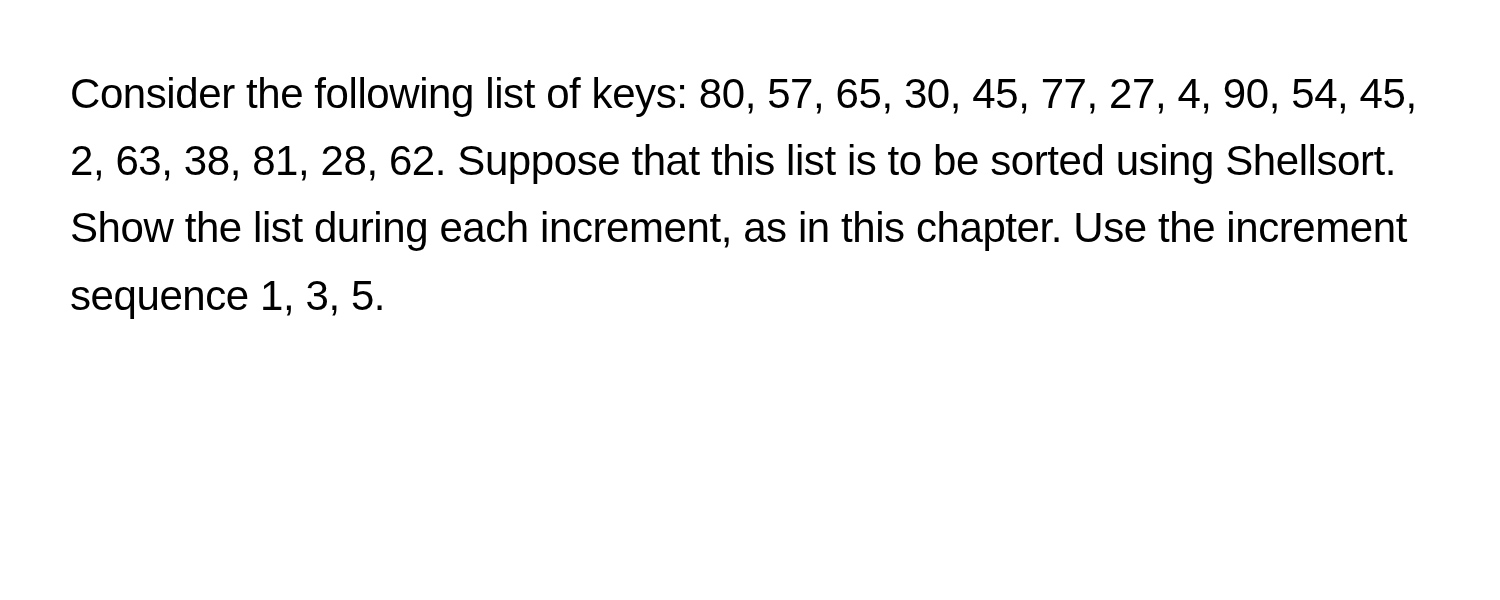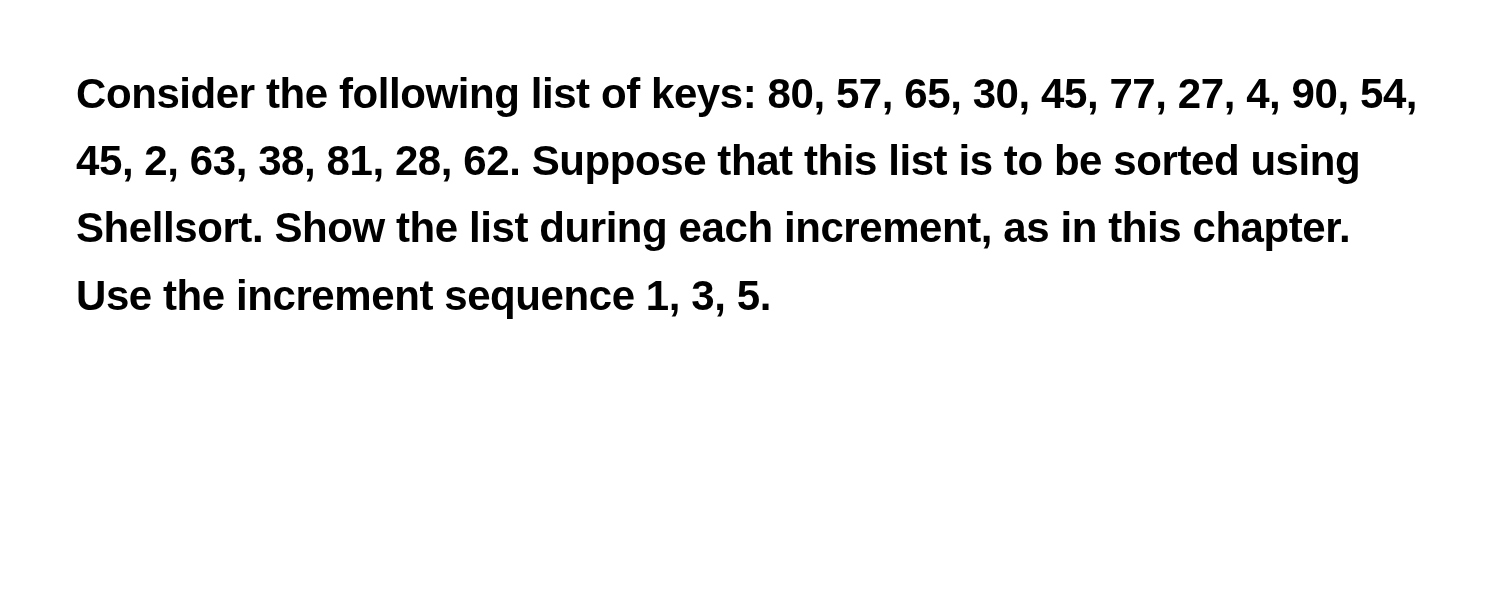--- a/index.html
+++ b/index.html
@@ -13,21 +13,20 @@
       background: #ffffff;
       font-family: -apple-system, BlinkMacSystemFont, "Segoe UI", Helvetica, Arial, sans-serif;
       padding: 60px 70px;
       display: flex;
       align-items: flex-start;
     }
     .problem-text {
       font-size: 42px;
       line-height: 1.6;
       color: #000000;
-      font-weight: 700;
+      font-weight: 400;
       letter-spacing: -0.01em;
-      margin-left: 6px;
     }
   </style>
 </head>
 <body>
 
 <div class="problem-text">Consider the following list of keys: 80, 57, 65, 30, 45, 77, 27, 4, 90, 54, 45, 2, 63, 38, 81, 28, 62. Suppose that this list is to be sorted using Shellsort. Show the list during each increment, as in this chapter. Use the increment sequence 1, 3, 5.</div>
 
 </body></html>

